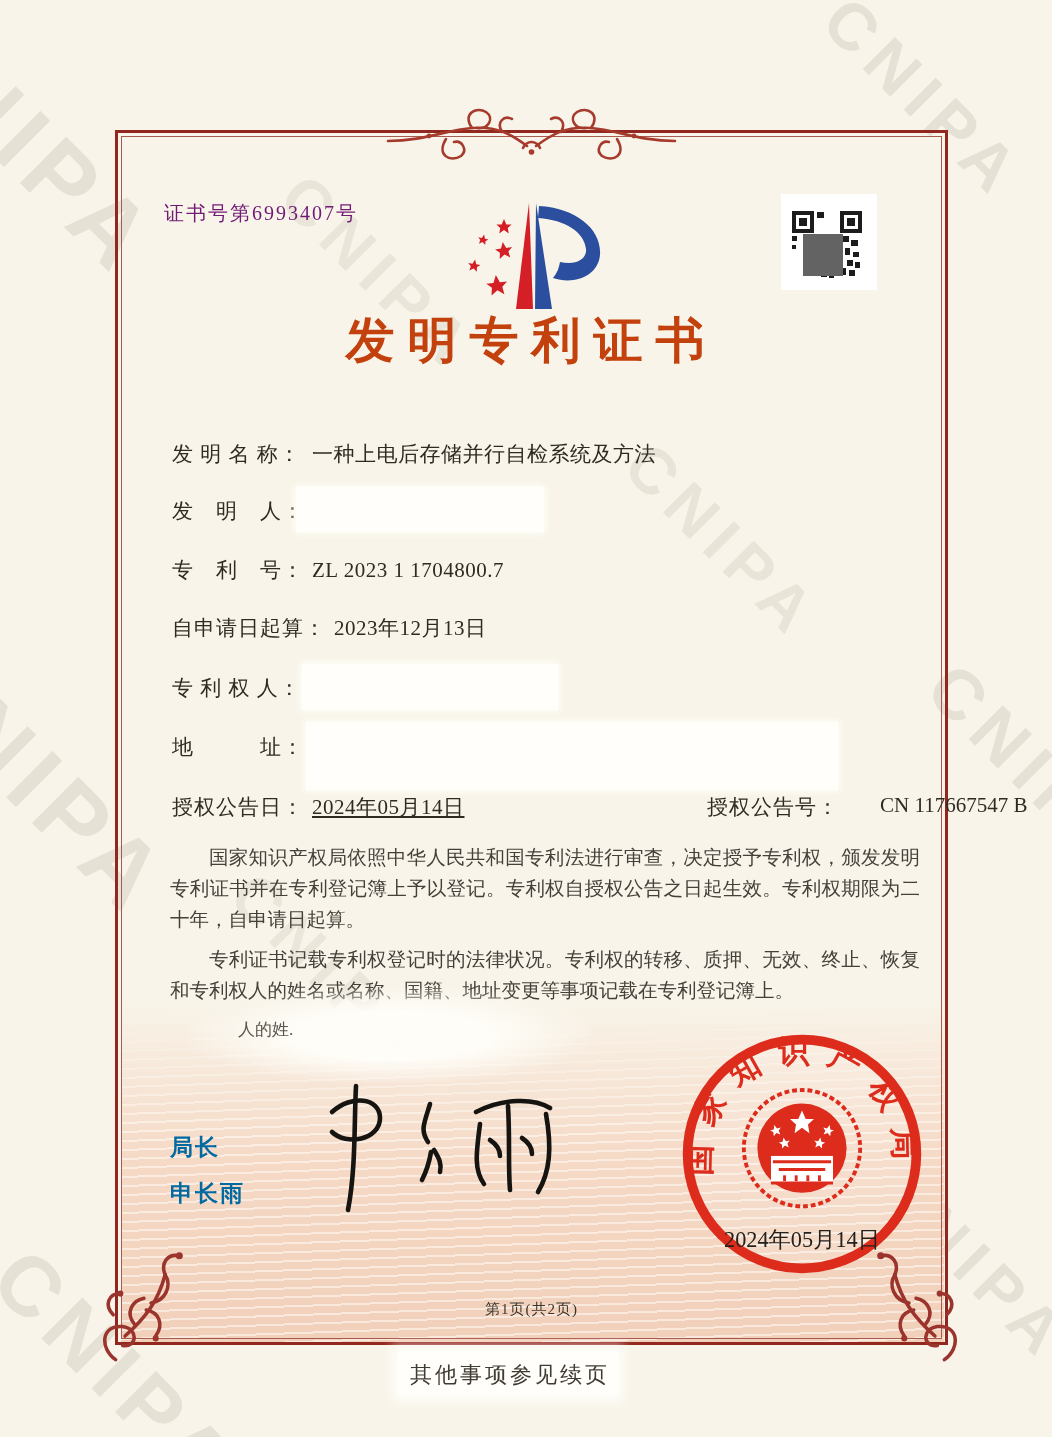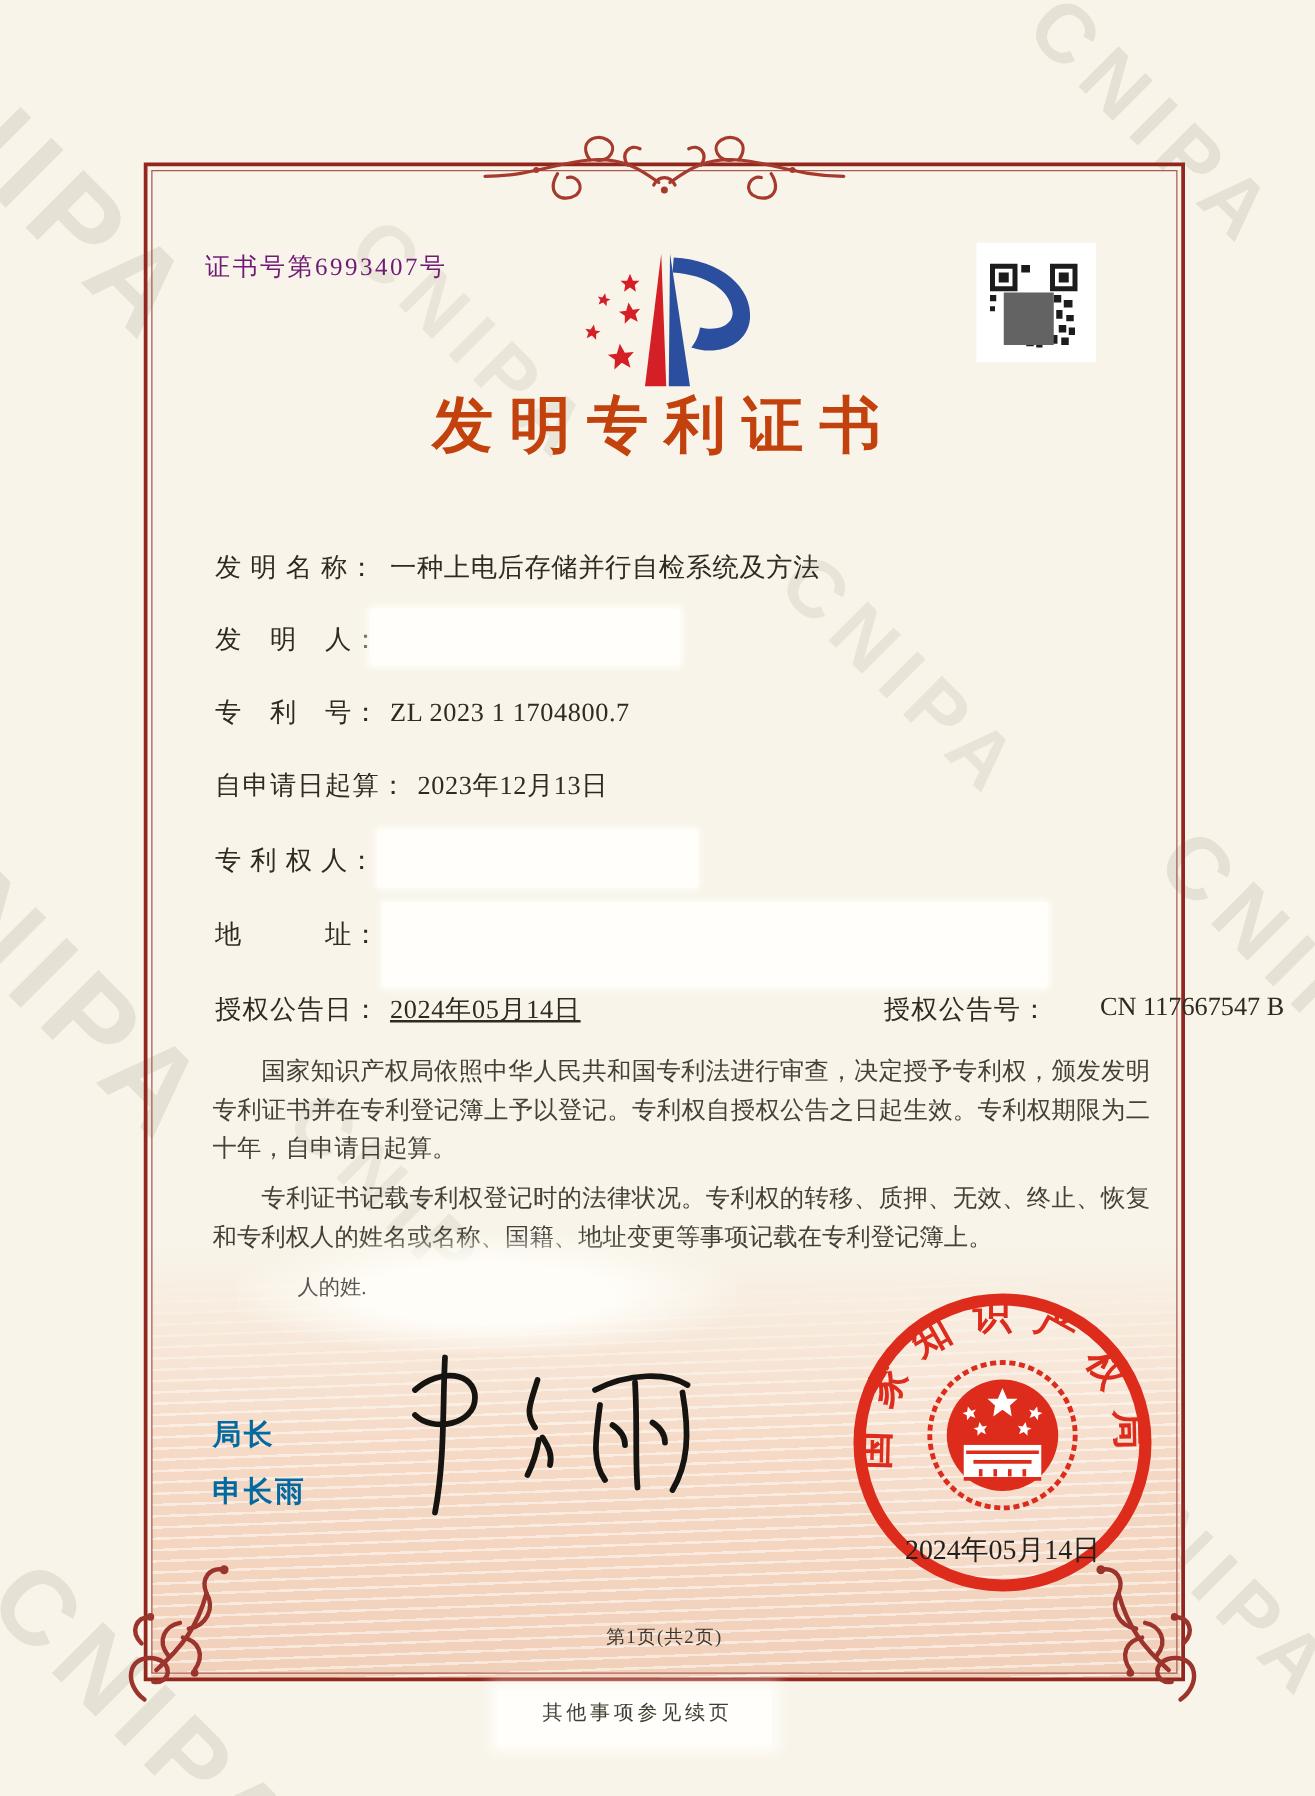--- a/index.html
+++ b/index.html
@@ -71,21 +71,21 @@
   .sig{position:absolute;left:318px;top:1068px;z-index:6;}
   .seal{position:absolute;left:676px;top:1028px;z-index:6;}
   .page-num{position:absolute;left:115px;top:1300px;width:833px;text-align:center;
     font-size:15px;color:#3b362e;z-index:6;letter-spacing:1px;}
   .cont-strip{
     position:absolute;left:398px;top:1352px;width:220px;height:44px;z-index:5;
     background:rgba(255,255,252,0.88);box-shadow:0 0 10px 6px rgba(255,255,252,0.8);
   }
   .continuation{
     position:absolute;left:115px;top:1360px;width:790px;text-align:center;
-    font-size:16px;color:#413c33;z-index:6;letter-spacing:3px;
+    font-size:22px;color:#413c33;z-index:6;letter-spacing:3px;
   }
 </style>
 </head>
 <body>
 
 <div class="page">
 
   <span class="wm" style="left:-60px;top:-20px;font-size:95px;">CNIPA</span>
   <span class="wm" style="left:862px;top:-18px;font-size:66px;">CNIPA</span>
   <span class="wm" style="left:318px;top:160px;font-size:64px;color:rgba(138,132,115,0.13);">CNIPA</span>

